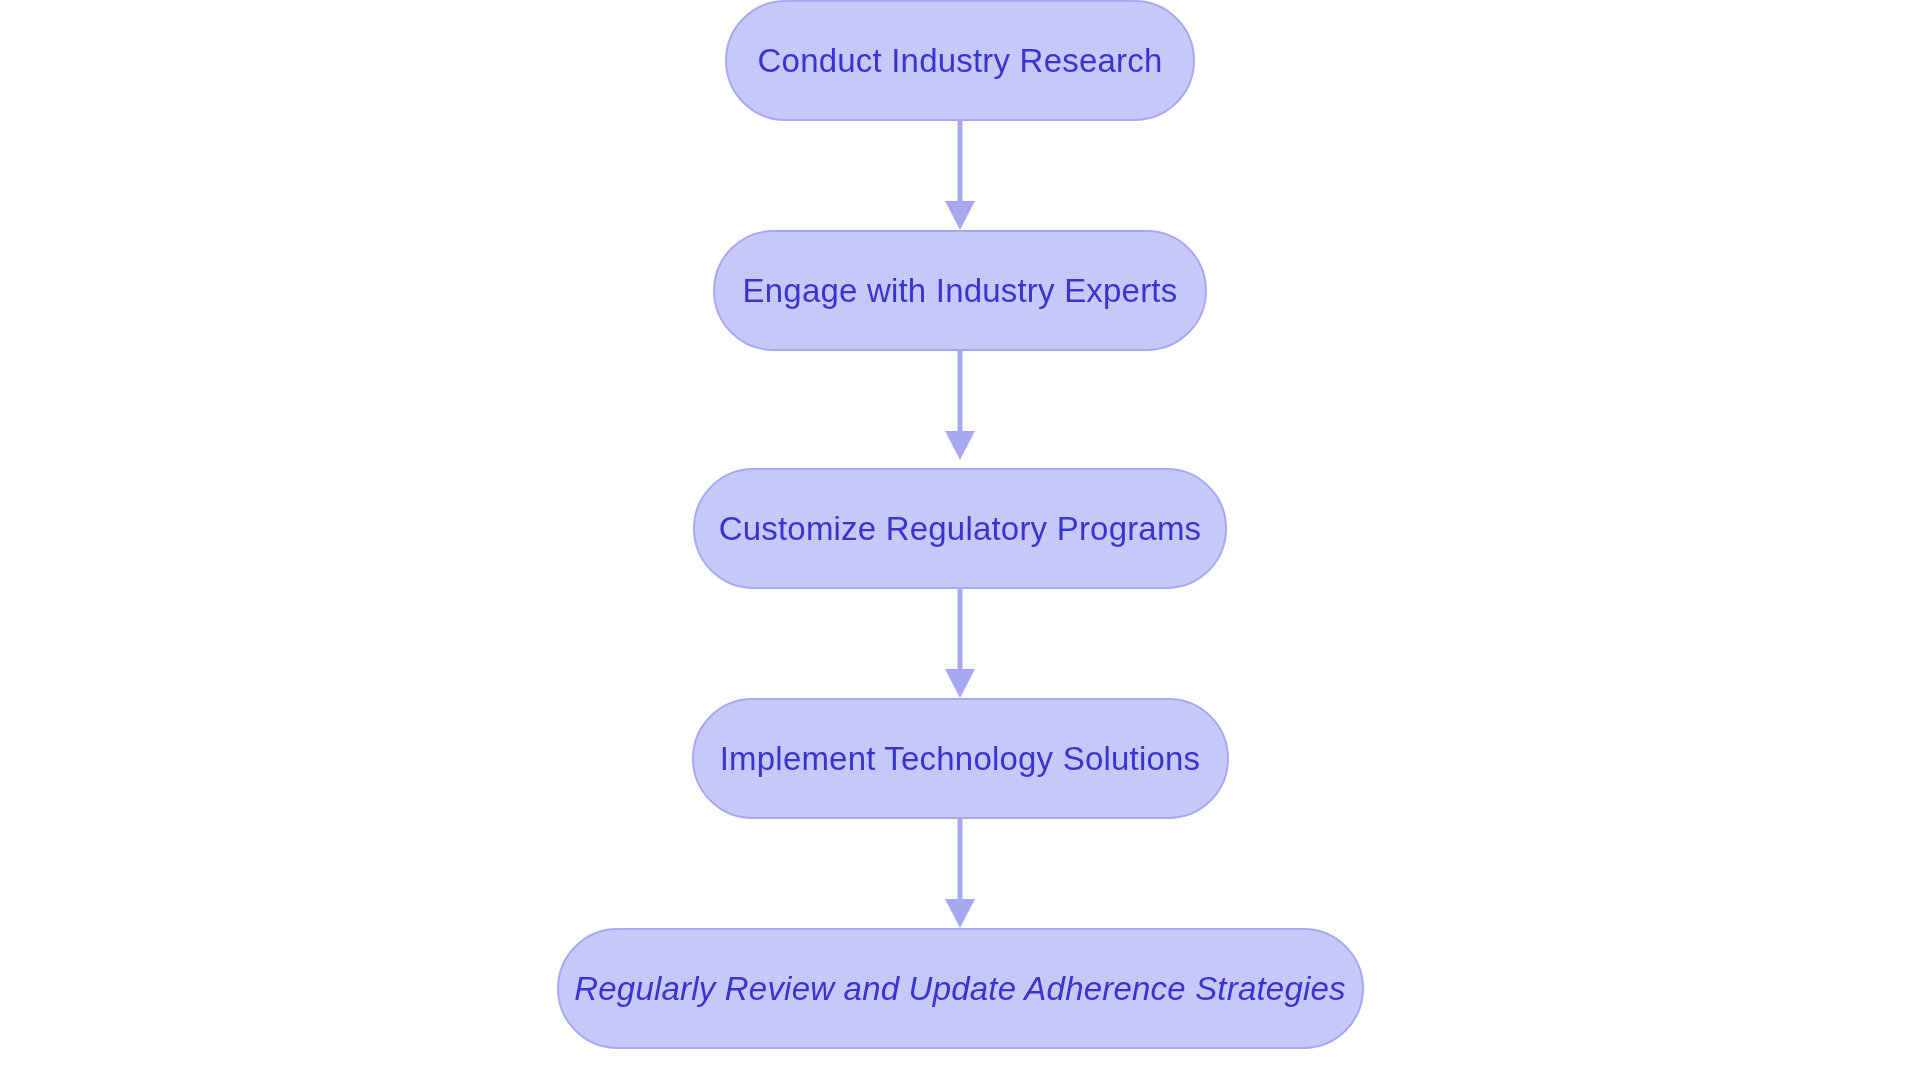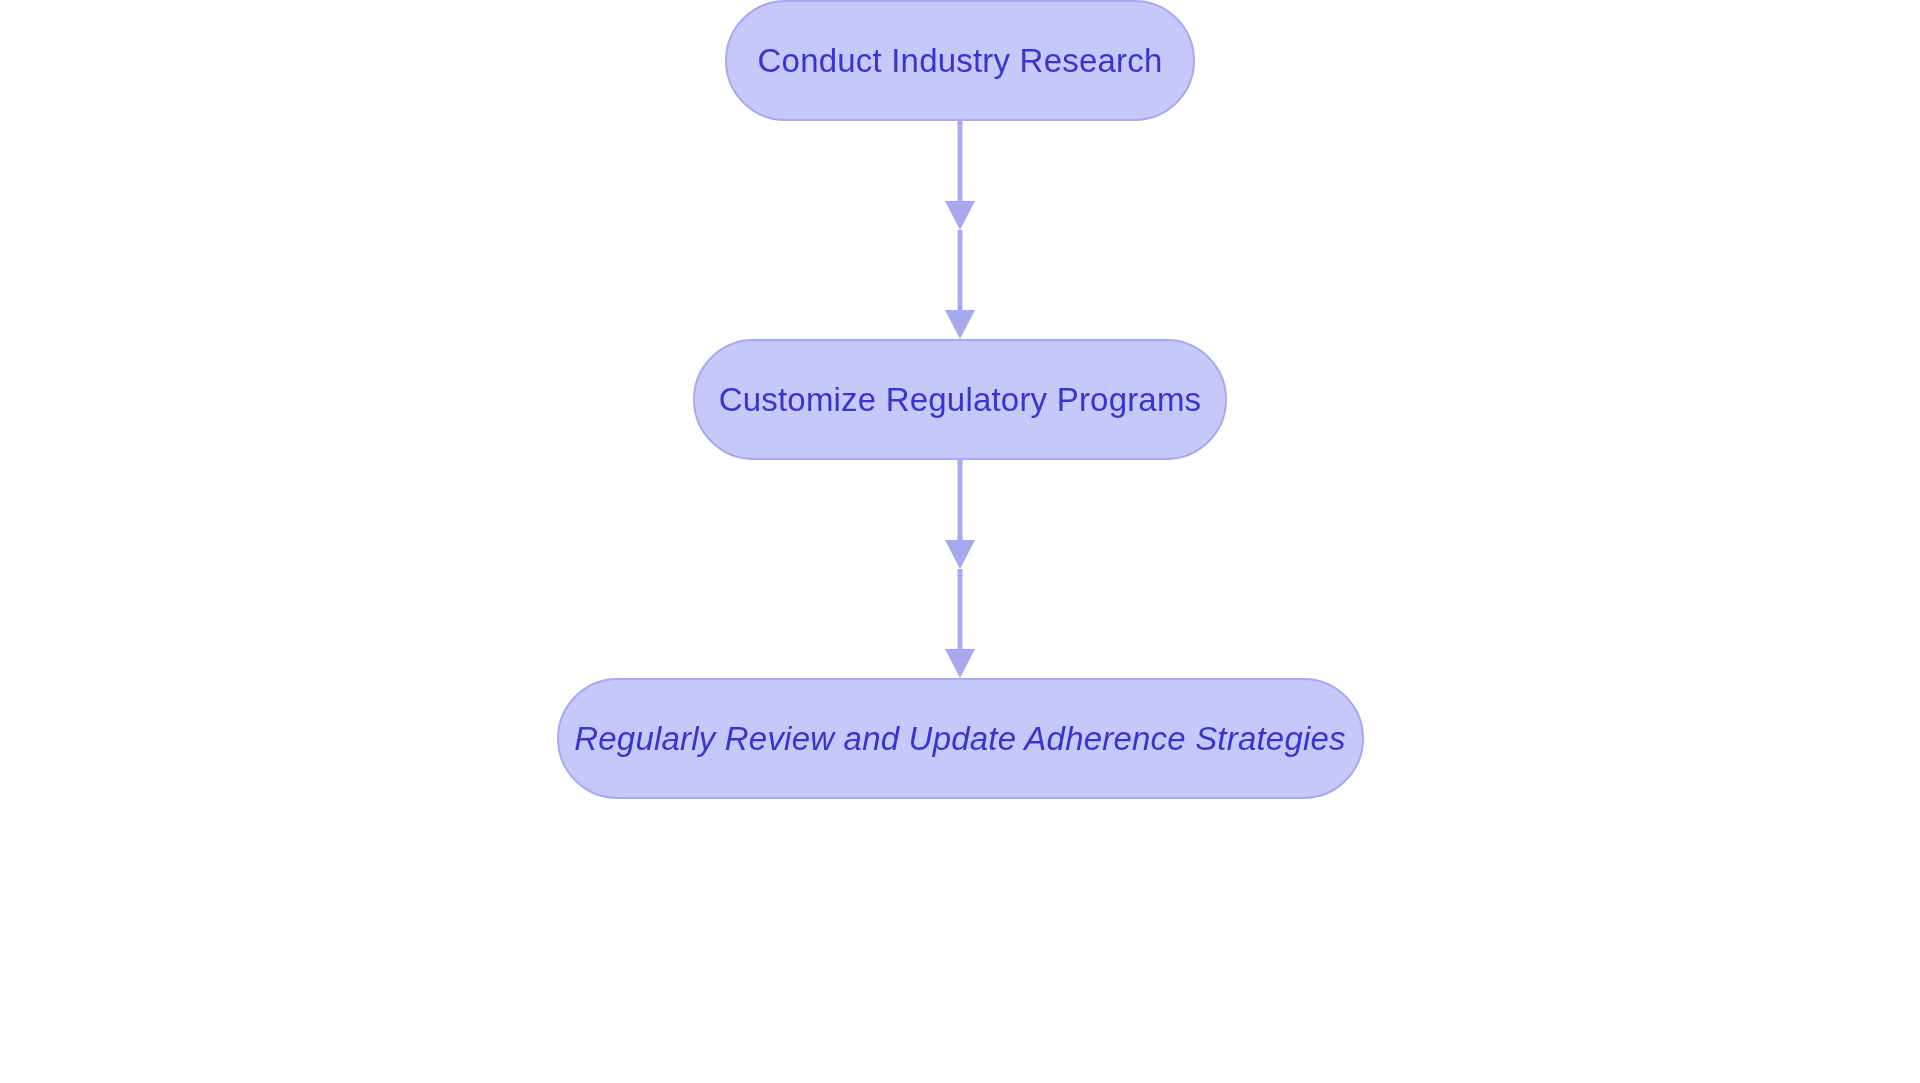--- a/index.html
+++ b/index.html
@@ -90,35 +90,41 @@
 
     <div class="flow-node" id="node-1" style="width: 470px; background: rgb(199, 200, 250); border-color: rgb(167, 169, 240); color: rgb(58, 52, 206);">
       <span class="node-label">Conduct Industry Research</span>
     </div>
 
     <div class="flow-connector">
       <div class="conn-line" style="background: rgb(167, 169, 240);"></div>
       <div class="conn-head" style="border-top-color: rgb(167, 169, 240);"></div>
     </div>
 
+    <div class="flow-node" id="node-2" style="width: 494px; background: rgb(199, 200, 250); border-color: rgb(167, 169, 240); color: rgb(58, 52, 206);">
+      <span class="node-label">Engage with Industry Experts</span>
+    </div>
 
     <div class="flow-connector">
       <div class="conn-line" style="background: rgb(167, 169, 240);"></div>
       <div class="conn-head" style="border-top-color: rgb(167, 169, 240);"></div>
     </div>
 
-    <div class="flow-node" id="node-3" style="width: 534px; background: rgb(199, 200, 250); border-color: rgb(167, 169, 240); color: rgb(58, 52, 206);">
+    <div class="flow-node" id="node-3" style="width: 534px; background: rgb(199, 200, 250); border-color: rgb(167, 169, 240); color: rgb(58, 52, 206); margin-top: 8px;">
       <span class="node-label">Customize Regulatory Programs</span>
     </div>
 
     <div class="flow-connector">
       <div class="conn-line" style="background: rgb(167, 169, 240);"></div>
       <div class="conn-head" style="border-top-color: rgb(167, 169, 240);"></div>
     </div>
 
+    <div class="flow-node" id="node-4" style="width: 537px; background: rgb(199, 200, 250); border-color: rgb(167, 169, 240); color: rgb(58, 52, 206);">
+      <span class="node-label">Implement Technology Solutions</span>
+    </div>
 
     <div class="flow-connector">
       <div class="conn-line" style="background: rgb(167, 169, 240);"></div>
       <div class="conn-head" style="border-top-color: rgb(167, 169, 240);"></div>
     </div>
 
     <div class="flow-node" id="node-5" style="width: 807px; background: rgb(199, 200, 250); border-color: rgb(167, 169, 240); color: rgb(58, 52, 206); font-style: italic;">
       <span class="node-label">Regularly Review and Update Adherence Strategies</span>
     </div>
 

